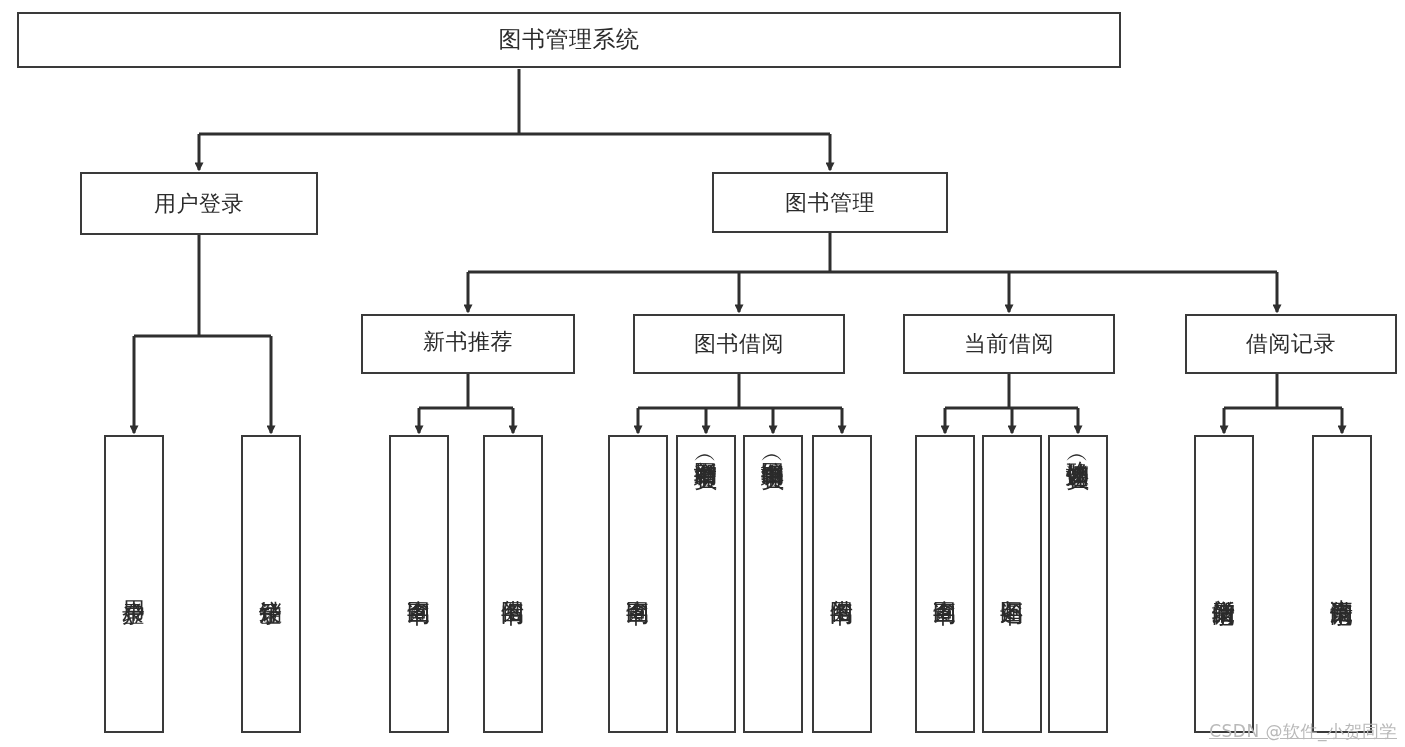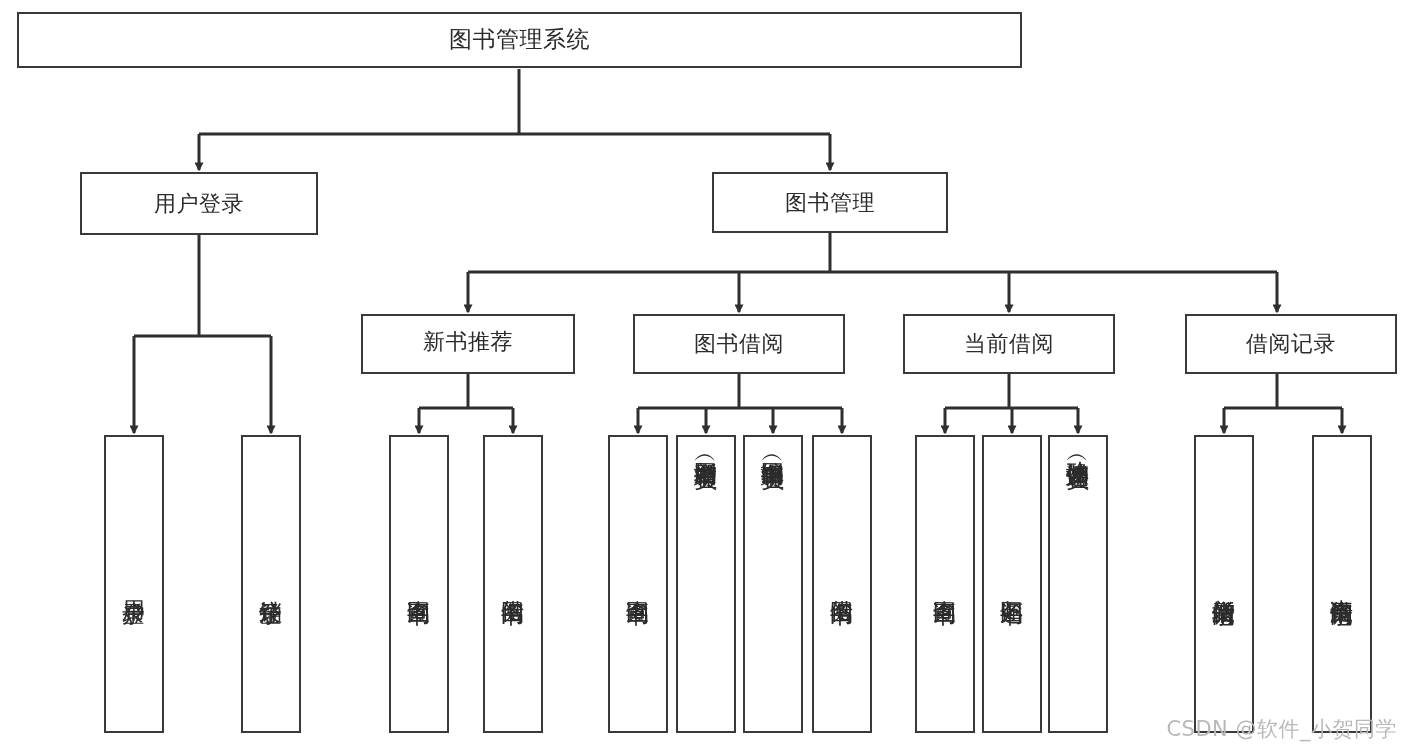--- a/index.html
+++ b/index.html
@@ -66,25 +66,26 @@
     white-space: nowrap;
   }
   .node.vert.centered {
     align-items: center;
     padding-top: 0;
   }
   #watermark {
     position: absolute;
     right: 8px;
     bottom: 4px;
-    font-size: 21px;
+    font-size: 17px;
     color: #b9b9b9;
     letter-spacing: 0.5px;
     white-space: nowrap;
     z-index: 5;
+    text-decoration: underline;
   }
 </style>
 </head>
 <body>
 
 <div id="diagram-root">
 
   <svg id="edge-layer" viewBox="0 0 1405 747" xmlns="http://www.w3.org/2000/svg">
     <defs>
       <marker id="arrowhead" markerWidth="9" markerHeight="9" refX="7.6" refY="4.5" orient="auto" markerUnits="userSpaceOnUse">
@@ -131,21 +132,21 @@
       <path d="M1012,408 L1012,433" marker-end="url(#arrowhead)"></path>
       <path d="M1078,408 L1078,433" marker-end="url(#arrowhead)"></path>
 
       <path d="M1277,374 L1277,408"></path>
       <path d="M1224,408 L1342,408"></path>
       <path d="M1224,408 L1224,433" marker-end="url(#arrowhead)"></path>
       <path d="M1342,408 L1342,433" marker-end="url(#arrowhead)"></path>
     </g>
   </svg>
 
-  <div class="node horiz root" style="left:17px; top:12px; width:1005px; height:56px;">
+  <div class="node horiz root" style="left:17px; top:12px; width:1104px; height:56px;">
     <span class="node-label">图书管理系统</span>
   </div>
 
   <div class="node horiz" style="left:80px; top:172px; width:238px; height:63px;">
     <span class="node-label">用户登录</span>
   </div>
   <div class="node horiz" style="left:712px; top:172px; width:236px; height:61px;">
     <span class="node-label">图书管理</span>
   </div>
 

